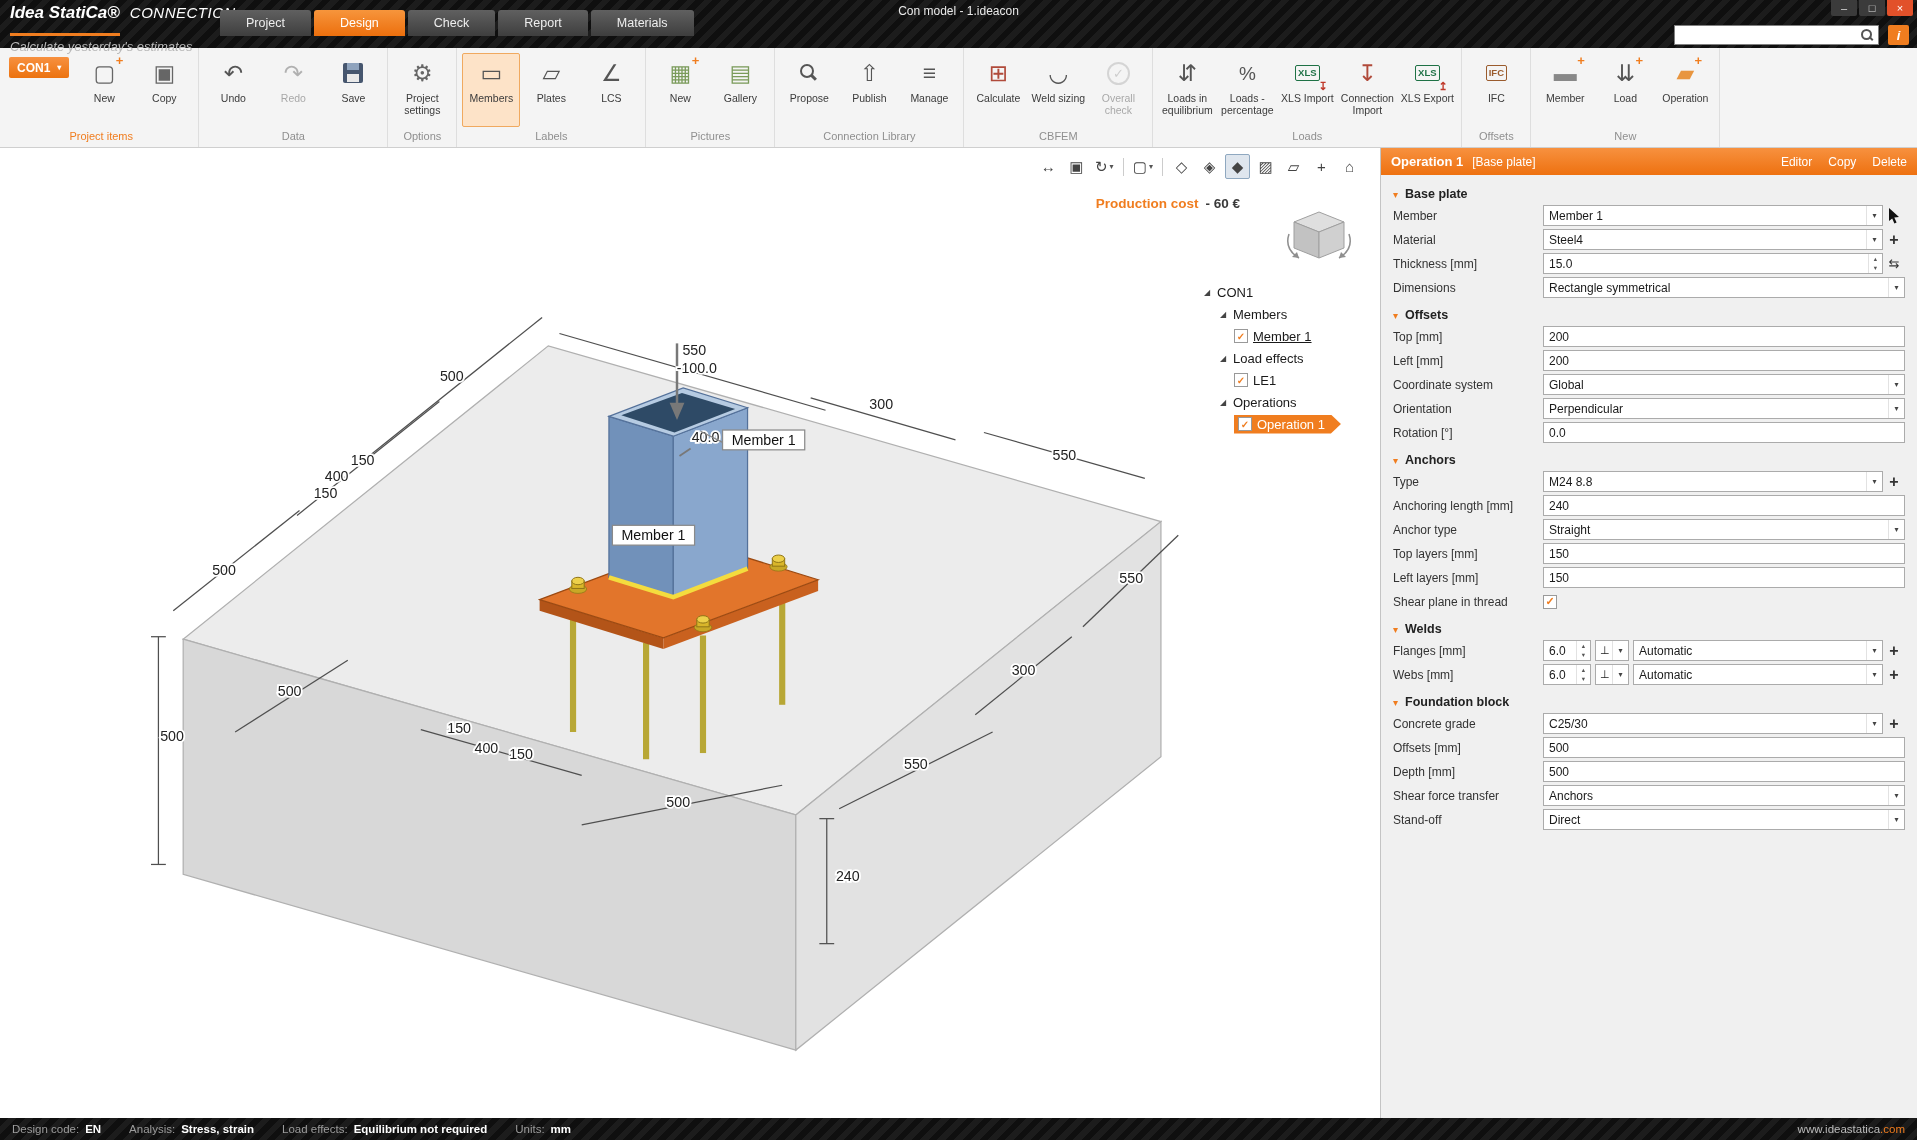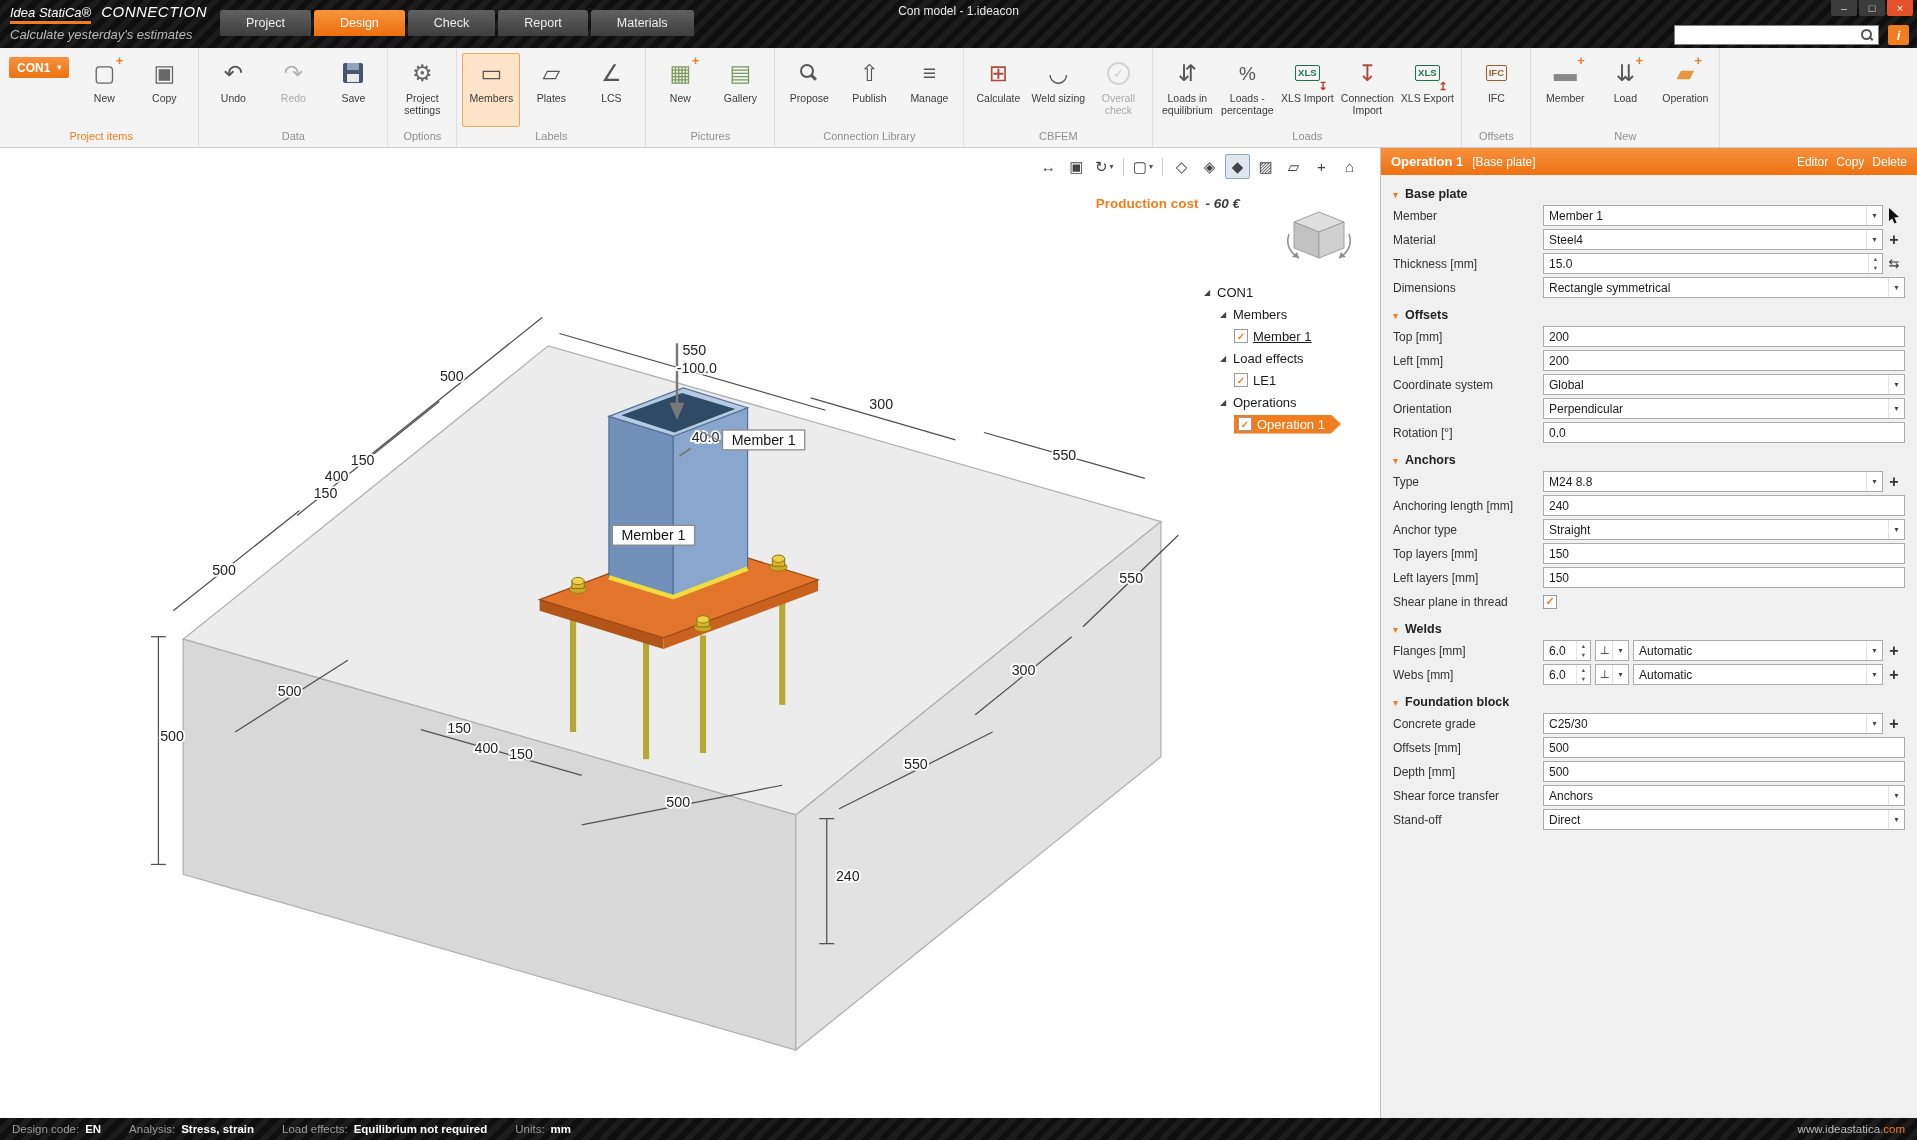--- a/index.html
+++ b/index.html
@@ -5,21 +5,21 @@
   :root{ --orange:#f07d1f; }
   *{box-sizing:border-box;}
   html,body{margin:0;padding:0;}
   body{width:1917px;height:1140px;overflow:hidden;font-family:"Liberation Sans",sans-serif;background:#fff;}
   .app{width:100%;height:100%;display:flex;flex-direction:column;}
 
   
   .top-dark{height:48px;position:relative;flex:none;background:repeating-linear-gradient(135deg,#0f0f0f 0 6px,#1c1c1c 6px 12px);}
   .logo{position:absolute;left:10px;top:3px;color:#fff;}
   .logo-row1{display:flex;align-items:baseline;gap:10px;}
-  .logo-idea{font-style:italic;font-weight:normal;font-size:13px;border-bottom:3px solid var(--orange);padding-bottom:1px;white-space:nowrap;}
+  .logo-idea{font-style:italic;font-weight:bold;font-size:17px;border-bottom:3px solid var(--orange);padding-bottom:10px;white-space:nowrap;}
   .logo-product{font-weight:normal;font-size:15px;letter-spacing:.5px;font-style:italic;}
   .logo-tagline{font-size:13px;font-style:italic;color:#b9b9b9;margin-top:3px;}
   .win-title{position:absolute;top:4px;left:300px;right:300px;text-align:center;color:#e9e9e9;font-size:12px;}
   .win-controls{position:absolute;top:0;right:4px;display:flex;gap:2px;}
   .win-btn{width:26px;height:16px;display:flex;align-items:center;justify-content:center;color:#ddd;font-size:11px;background:#3b3b3b;border-radius:0 0 2px 2px;cursor:pointer;}
   .win-btn.close{background:#e2512a;color:#fff;}
   .tabs{position:absolute;left:220px;bottom:12px;display:flex;gap:3px;}
   .tab{height:26px;display:flex;align-items:center;padding:0 26px;background:linear-gradient(#606060,#3e3e3e);color:#eee;font-size:12.5px;border-radius:3px 3px 0 0;cursor:pointer;}
   .tab.active{background:linear-gradient(#f7953c,#ec6f0d);color:#fff;}
   .search-wrap{position:absolute;right:38px;bottom:3px;width:205px;height:20px;background:#fff;border:1px solid #808080;display:flex;align-items:center;}
@@ -57,21 +57,21 @@
   .main{flex:1;display:flex;min-height:0;}
   .viewport{flex:1;position:relative;background:#fff;overflow:hidden;}
   #scene{position:absolute;inset:0;width:100%;height:100%;}
   .vtoolbar{position:absolute;top:6px;right:18px;display:flex;align-items:center;gap:3px;z-index:5;}
   .vt-btn{min-width:25px;height:25px;display:flex;align-items:center;justify-content:center;font-size:15px;color:#444;border:1px solid transparent;border-radius:2px;cursor:pointer;gap:2px;padding:0 2px;}
   .vt-btn.pressed{background:#dfe6ee;border-color:#8fa8c0;}
   .vt-sep{width:1px;height:18px;background:#ccc;margin:0 3px;}
   .vt-dd{font-size:8px;color:#555;}
   .prodcost{position:absolute;top:48px;right:140px;font-size:13.5px;font-weight:bold;z-index:4;}
   .pc-label{color:var(--orange);}
-  .pc-value{color:#3a3a3a;margin-left:7px;font-style:italic;}
+  .pc-value{color:#3a3a3a;margin-left:7px;}
   .navcube{position:absolute;top:56px;right:22px;z-index:4;opacity:.95;}
   .tree{position:absolute;top:133px;right:10px;width:168px;z-index:4;font-size:13px;color:#1a1a1a;}
   .tnode{display:flex;align-items:center;height:22px;gap:5px;cursor:pointer;}
   .ttri{font-size:8px;color:#444;width:10px;text-align:center;flex:none;}
   .tindent1{padding-left:16px;}
   .tindent2{padding-left:32px;}
   .tchk{width:14px;height:14px;border:1px solid #999;background:#fff;display:flex;align-items:center;justify-content:center;font-size:10px;color:var(--orange);font-weight:bold;flex:none;}
   .tlabel{white-space:nowrap;}
   .tlabel.underlined{text-decoration:underline;}
   .op-sel{display:flex;align-items:center;gap:5px;background:var(--orange);color:#fff;padding:2px 16px 2px 4px;clip-path:polygon(0 0,calc(100% - 10px) 0,100% 50%,calc(100% - 10px) 100%,0 100%);}
@@ -79,21 +79,21 @@
   
   .dimt{font-size:11.5px;fill:#222;text-anchor:middle;paint-order:stroke;stroke:#fff;stroke-width:3px;font-family:"Liberation Sans",sans-serif;}
   .mtxt{font-size:11.5px;fill:#111;text-anchor:middle;font-family:"Liberation Sans",sans-serif;}
   .dim{stroke:#4f4f4f;stroke-width:1;fill:none;}
 
   
   .panel{width:537px;flex:none;background:#f0f0f0;border-left:1px solid #c4c4c4;display:flex;flex-direction:column;}
   .panel-header{height:27px;background:linear-gradient(#f7913f,#ee7110);display:flex;align-items:center;padding:0 10px;color:#fff;flex:none;}
   .ph-title{font-weight:bold;font-size:13px;}
   .ph-sub{font-size:12px;margin-left:9px;}
-  .ph-actions{margin-left:auto;display:flex;gap:8px;font-size:12px;}
+  .ph-actions{margin-left:auto;display:flex;gap:16px;font-size:12px;}
   .ph-action{cursor:pointer;}
   .panel-body{flex:1;overflow:auto;padding:2px 12px 12px;}
   .sect-h{display:flex;align-items:center;gap:7px;margin:10px 0 4px;cursor:pointer;}
   .sect-chev{color:var(--orange);font-size:10px;}
   .sect-t{font-weight:bold;font-size:12.5px;color:#222;}
   .prow{display:grid;grid-template-columns:150px 1fr 22px;align-items:center;margin:3px 0;min-height:21px;}
   .plabel{font-size:12px;color:#333;padding-right:4px;white-space:nowrap;}
   .ctl{height:21px;background:#fff;border:1px solid #ababab;display:flex;align-items:center;font-size:12px;color:#1a1a1a;cursor:pointer;}
   .ctl .v{flex:1;padding:0 5px;white-space:nowrap;overflow:hidden;}
   .dd{width:16px;text-align:center;font-size:8px;color:#444;border-left:1px solid #e2e2e2;align-self:stretch;display:flex;align-items:center;justify-content:center;flex:none;}

